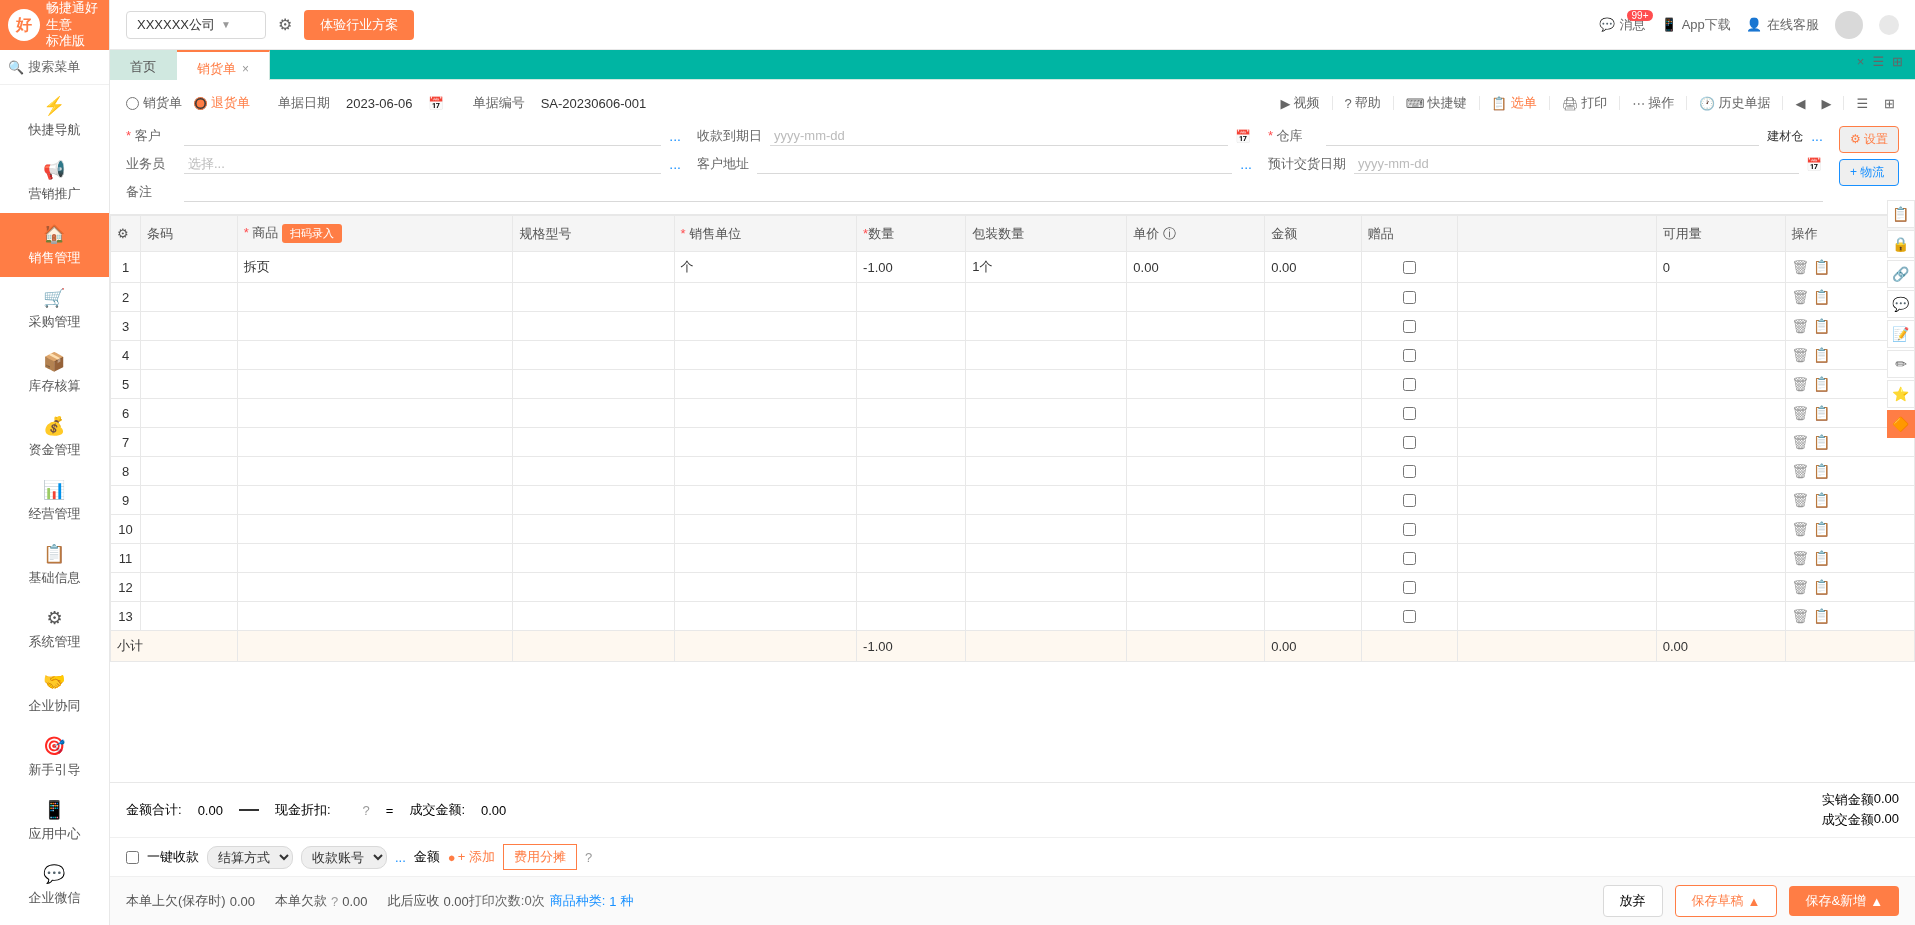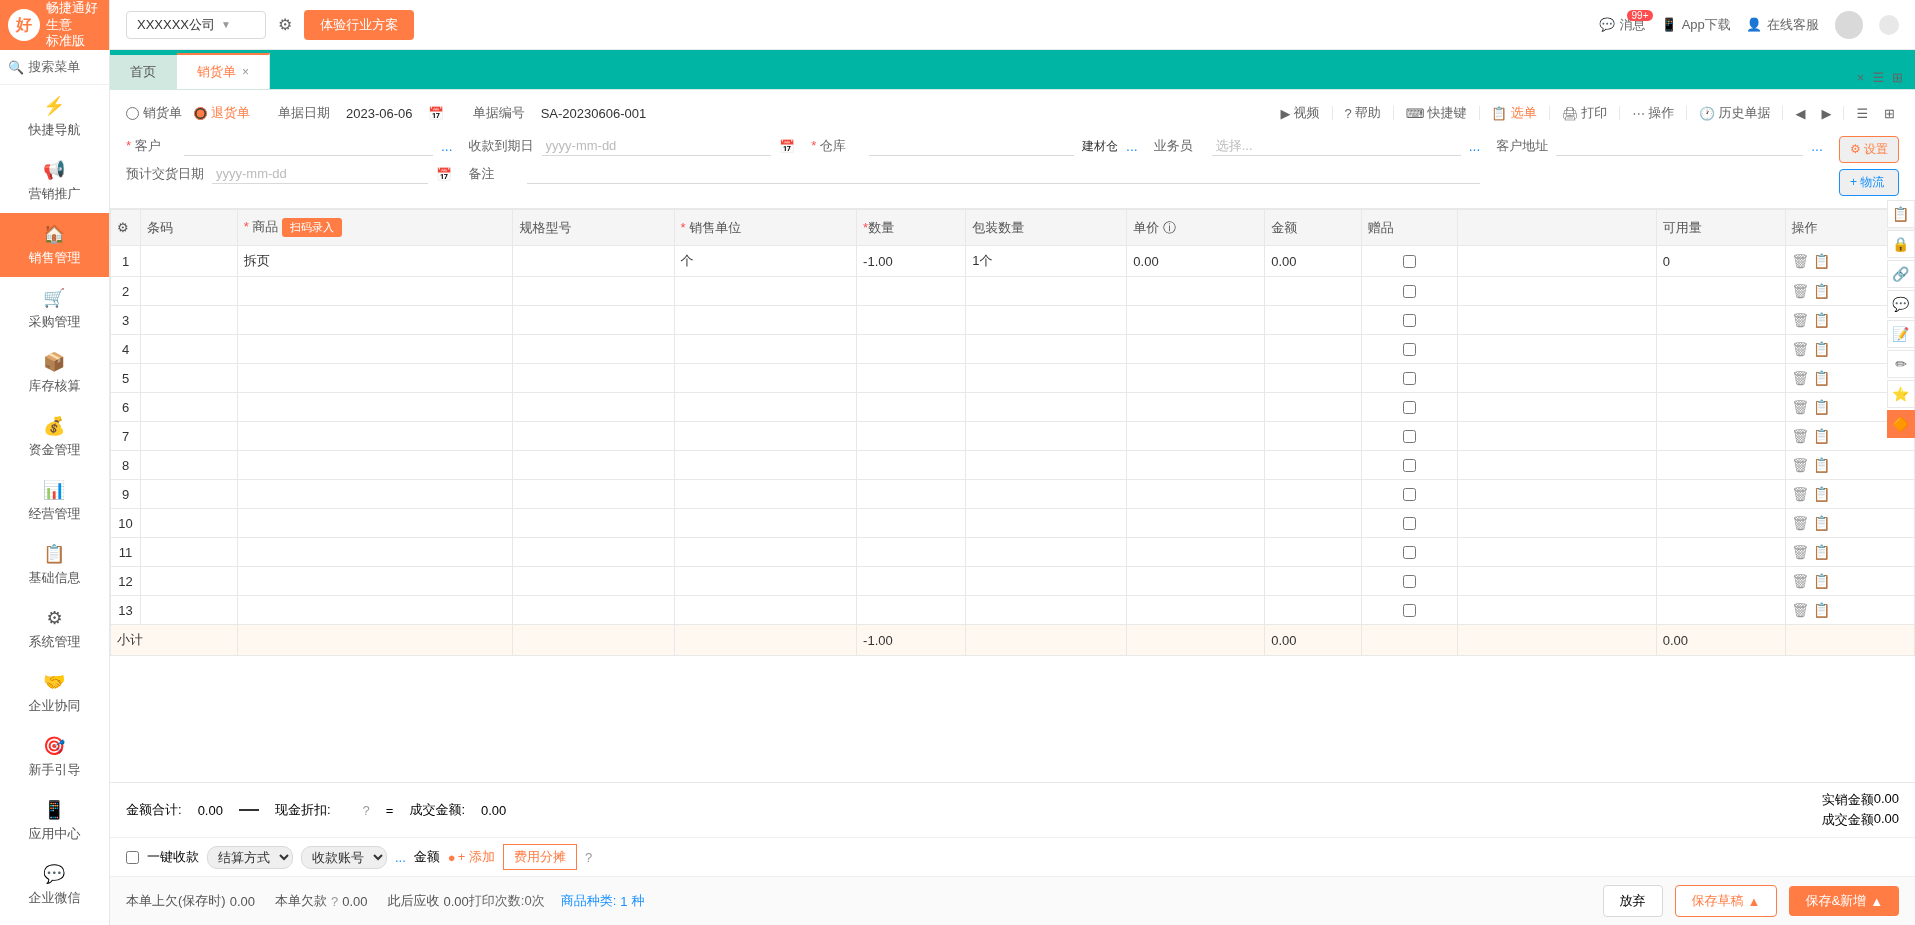--- a/index.html
+++ b/index.html
@@ -25,21 +25,21 @@
     .company-name { color: #333; }
     .chevron-down { color: #999; font-size: 10px; }
     .settings-icon-btn { color: #666; cursor: pointer; font-size: 16px; }
     .trial-btn { background: #ff7d45; color: #fff; border: none; border-radius: 4px; padding: 6px 16px; cursor: pointer; font-size: 13px; }
     .header-right { margin-left: auto; display: flex; align-items: center; gap: 16px; color: #666; }
     .header-right-item { display: flex; align-items: center; gap: 4px; cursor: pointer; position: relative; }
     .badge { background: #ff4d4f; color: #fff; border-radius: 10px; padding: 0 5px; font-size: 10px; position: absolute; top: -6px; right: -8px; }
     .avatar { width: 28px; height: 28px; background: #d9d9d9; border-radius: 50%; }
 
     
-    .tab-bar { height: 40px; background: #e8f5f0; display: flex; align-items: flex-end; padding: 0 0; border-bottom: 1px solid #d0e8e0; }
+    .tab-bar { height: 30px; background: #e8f5f0; display: flex; align-items: flex-start; padding: 0 0; border-bottom: 1px solid #d0e8e0; }
     .tab-item { padding: 8px 20px; cursor: pointer; color: #555; border-right: 1px solid #d0e8e0; display: flex; align-items: center; gap: 6px; }
     .tab-item.home { background: #d0e8e0; }
     .tab-item.active { background: #fff; color: #ff7d45; border-top: 2px solid #ff7d45; }
     .tab-close { color: #999; font-size: 12px; cursor: pointer; }
     .tab-bar-right { margin-left: auto; display: flex; align-items: center; padding-right: 8px; }
     .tab-bar-icon { color: #666; cursor: pointer; padding: 4px; }
 
     
     .form-area { background: #fff; padding: 12px 16px; border-bottom: 1px solid #e8e8e8; }
     .form-toolbar { display: flex; align-items: center; gap: 8px; margin-bottom: 12px; font-size: 12px; color: #666; }
@@ -89,21 +89,21 @@
     .footer-right { margin-left: auto; display: flex; flex-direction: column; align-items: flex-end; gap: 2px; font-size: 12px; }
     .footer-stat { display: flex; }
 
     .footer-bottom { padding: 8px 16px; display: flex; align-items: center; border-top: 1px solid #f0f0f0; background: #fafafa; }
     .footer-info { display: flex; gap: 20px; font-size: 12px; color: #555; }
     .footer-info-item { display: flex; align-items: center; gap: 4px; }
     .footer-actions { margin-left: auto; display: flex; align-items: center; gap: 12px; }
     .btn-discard { border: 1px solid #d9d9d9; border-radius: 4px; padding: 6px 16px; cursor: pointer; background: #fff; }
     .btn-draft { border: 1px solid #ff7d45; border-radius: 4px; padding: 6px 16px; cursor: pointer; color: #ff7d45; background: #fff; display: flex; align-items: center; gap: 4px; }
     .btn-save { background: #ff7d45; color: #fff; border: none; border-radius: 4px; padding: 6px 16px; cursor: pointer; display: flex; align-items: center; gap: 4px; }
-    .print-info { font-size: 12px; color: #666; display: flex; align-items: center; gap: 16px; }
+    .print-info { font-size: 12px; color: #666; display: flex; align-items: center; gap: 5px; }
     .product-kind { display: flex; align-items: center; gap: 4px; color: #1890ff; cursor: pointer; }
 
     
     .right-float { position: fixed; right: 0; top: 50%; transform: translateY(-50%); display: flex; flex-direction: column; gap: 2px; z-index: 100; }
     .float-btn { width: 28px; height: 28px; background: #fff; border: 1px solid #e8e8e8; display: flex; align-items: center; justify-content: center; cursor: pointer; color: #666; font-size: 14px; }
     .float-btn.active { background: #ff7d45; color: #fff; border-color: #ff7d45; }
     .header-teal { background: #00b5a3; color: #fff; }
 
     
     ::-webkit-scrollbar { width: 6px; height: 6px; }
@@ -286,21 +286,21 @@
         <div class="toolbar-divider"></div>
         <div class="toolbar-btn">◀</div>
         <div class="toolbar-btn">▶</div>
         <div class="toolbar-divider"></div>
         <div class="toolbar-btn">☰</div>
         <div class="toolbar-btn">⊞</div>
       </div>
     </div>
 
     <div style="display:flex; gap:16px; align-items:flex-start;">
-      <div style="flex:1; display:grid; grid-template-columns:1fr 1fr 1fr 1fr 1fr; gap:8px 16px;">
+      <div style="flex:1; display:grid; grid-template-columns:1fr 1fr 1fr; gap:8px 16px;">
 
         <div class="form-row">
           <span class="field-label required">客户</span>
           <input class="field-input" style="flex: 1 1 0%;">
           <span class="field-dots">...</span>
         </div>
         <div class="form-row">
           <span class="field-label">收款到期日</span>
           <input class="field-input" placeholder="yyyy-mm-dd" style="flex: 1 1 0%;">
           <span class="field-calendar">📅</span>

